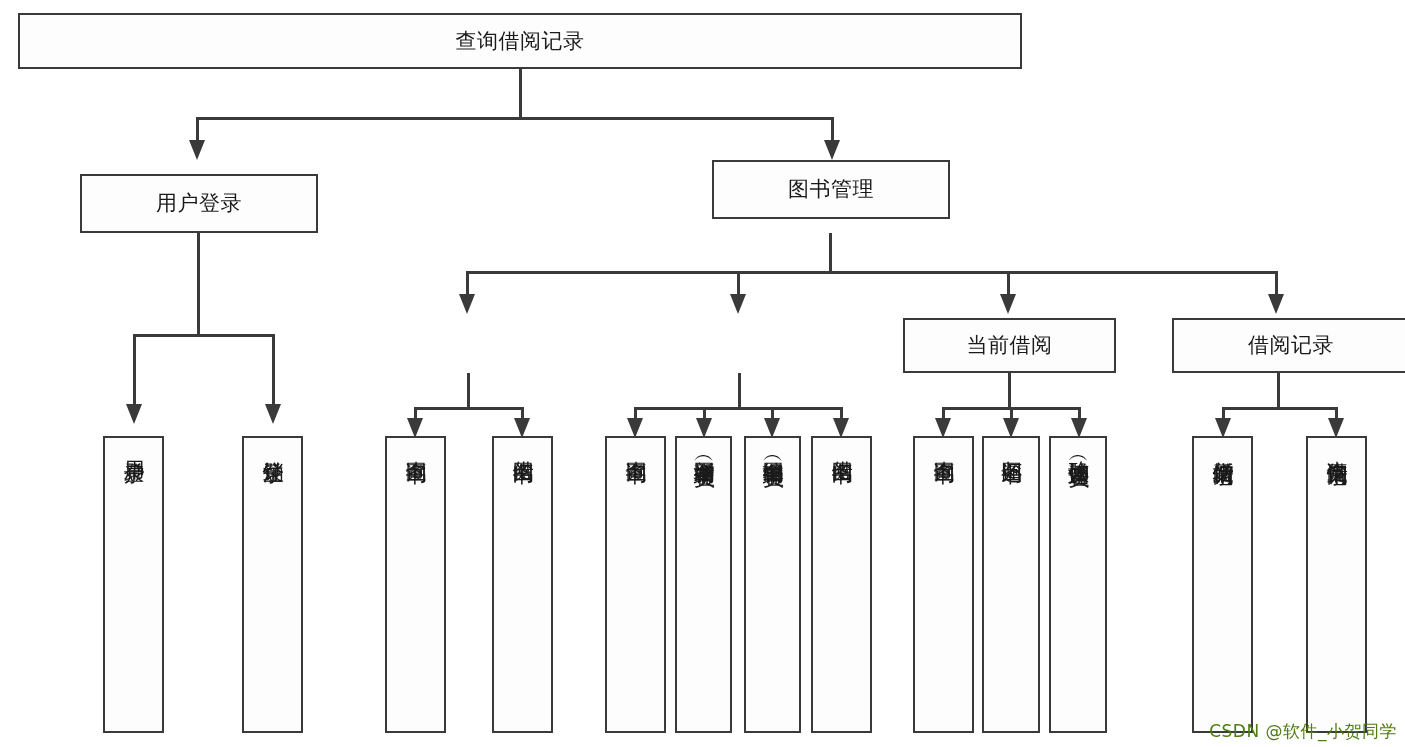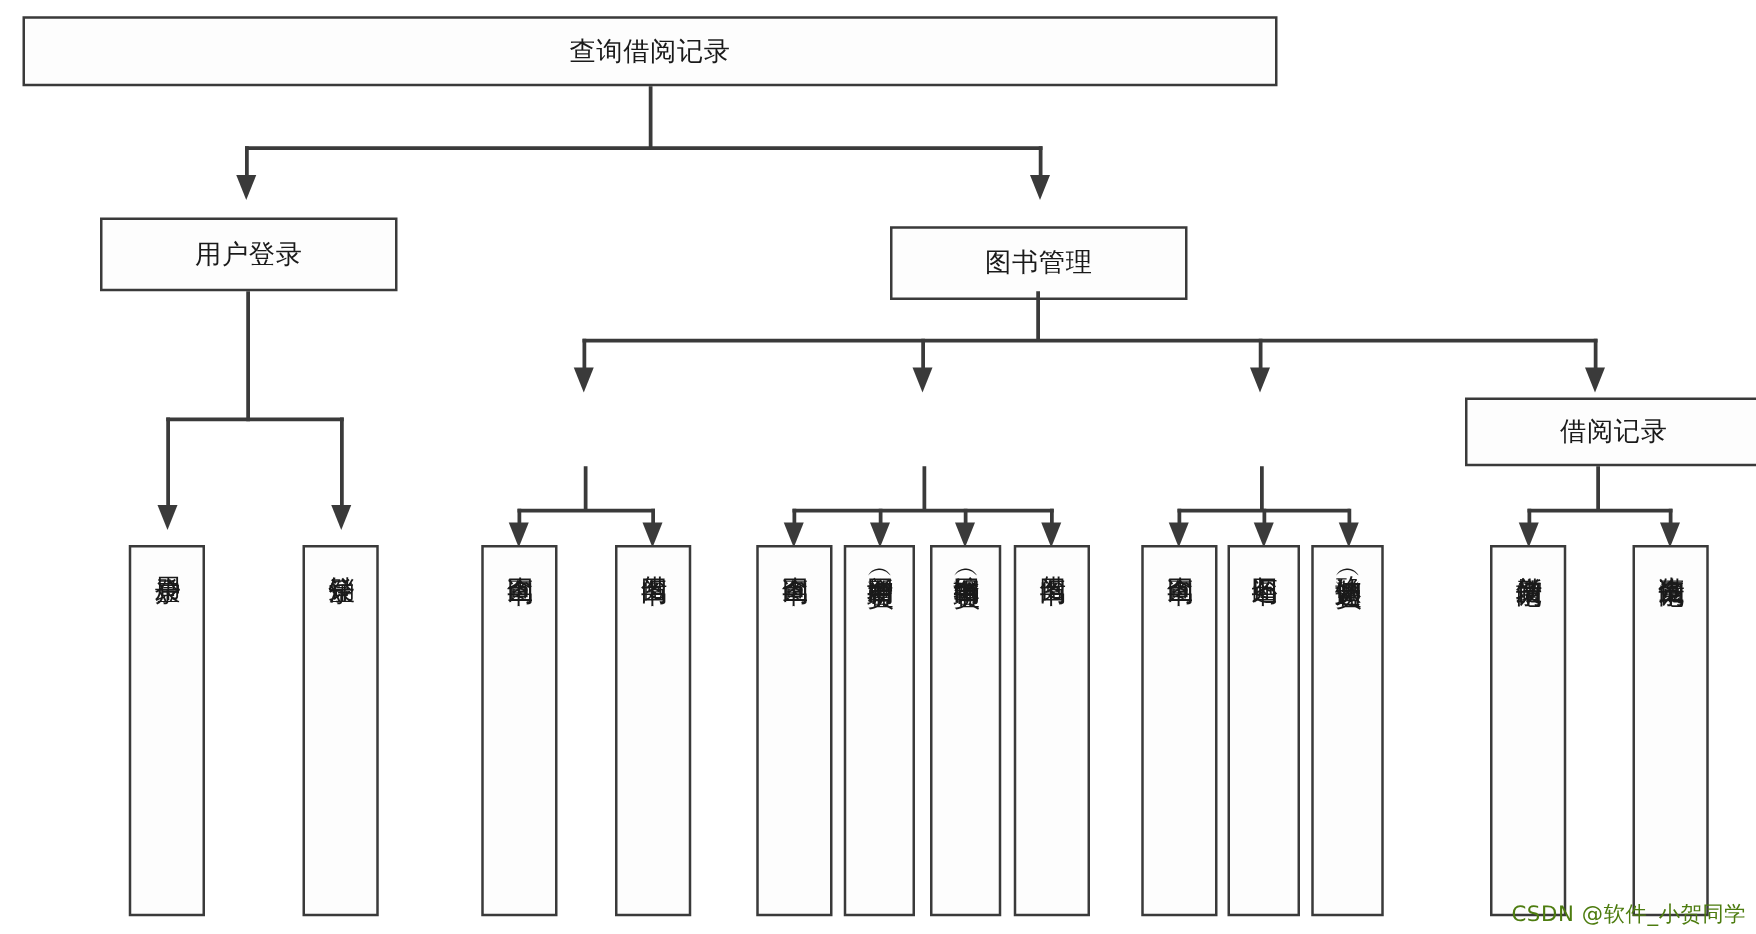--- a/index.html
+++ b/index.html
@@ -90,21 +90,21 @@
   <div class="edge vline" style="left:196px; top:117px; width:3px; height:25px;"></div>
   <div class="arrow" style="left:189px; top:140px;"></div>
 
   <div class="edge vline" style="left:831px; top:117px; width:3px; height:25px;"></div>
   <div class="arrow" style="left:824px; top:140px;"></div>
 
   <div class="node h" style="left:80px; top:174px; width:238px; height:59px;">
     <span class="label">用户登录</span>
   </div>
 
-  <div class="node h" style="left:712px; top:181px; width:238px; height:59px;">
+  <div class="node h" style="left:712px; top:160px; width:238px; height:59px;">
     <span class="label">图书管理</span>
   </div>
 
   <div class="edge vline" style="left:197px; top:233px; width:3px; height:104px;"></div>
   <div class="edge hline" style="left:133px; top:334px; width:142px; height:3px;"></div>
   <div class="edge vline" style="left:133px; top:334px; width:3px; height:72px;"></div>
   <div class="arrow" style="left:126px; top:404px;"></div>
   <div class="edge vline" style="left:272px; top:334px; width:3px; height:72px;"></div>
   <div class="arrow" style="left:265px; top:404px;"></div>
 
@@ -112,20 +112,23 @@
   <div class="edge hline" style="left:466px; top:271px; width:812px; height:3px;"></div>
   <div class="edge vline" style="left:466px; top:271px; width:3px; height:25px;"></div>
   <div class="arrow" style="left:459px; top:294px;"></div>
   <div class="edge vline" style="left:737px; top:271px; width:3px; height:25px;"></div>
   <div class="arrow" style="left:730px; top:294px;"></div>
   <div class="edge vline" style="left:1007px; top:271px; width:3px; height:25px;"></div>
   <div class="arrow" style="left:1000px; top:294px;"></div>
   <div class="edge vline" style="left:1275px; top:271px; width:3px; height:25px;"></div>
   <div class="arrow" style="left:1268px; top:294px;"></div>
 
+  <div class="node h" style="left:903px; top:318px; width:213px; height:55px;">
+    <span class="label">当前借阅</span>
+  </div>
   <div class="node h" style="left:1172px; top:318px; width:238px; height:55px;">
     <span class="label">借阅记录</span>
   </div>
 
   <div class="edge vline" style="left:467px; top:373px; width:3px; height:36px;"></div>
   <div class="edge hline" style="left:414px; top:407px; width:110px; height:3px;"></div>
   <div class="edge vline" style="left:414px; top:407px; width:3px; height:15px;"></div>
   <div class="arrow" style="left:407px; top:418px;"></div>
   <div class="edge vline" style="left:521px; top:407px; width:3px; height:15px;"></div>
   <div class="arrow" style="left:514px; top:418px;"></div>

